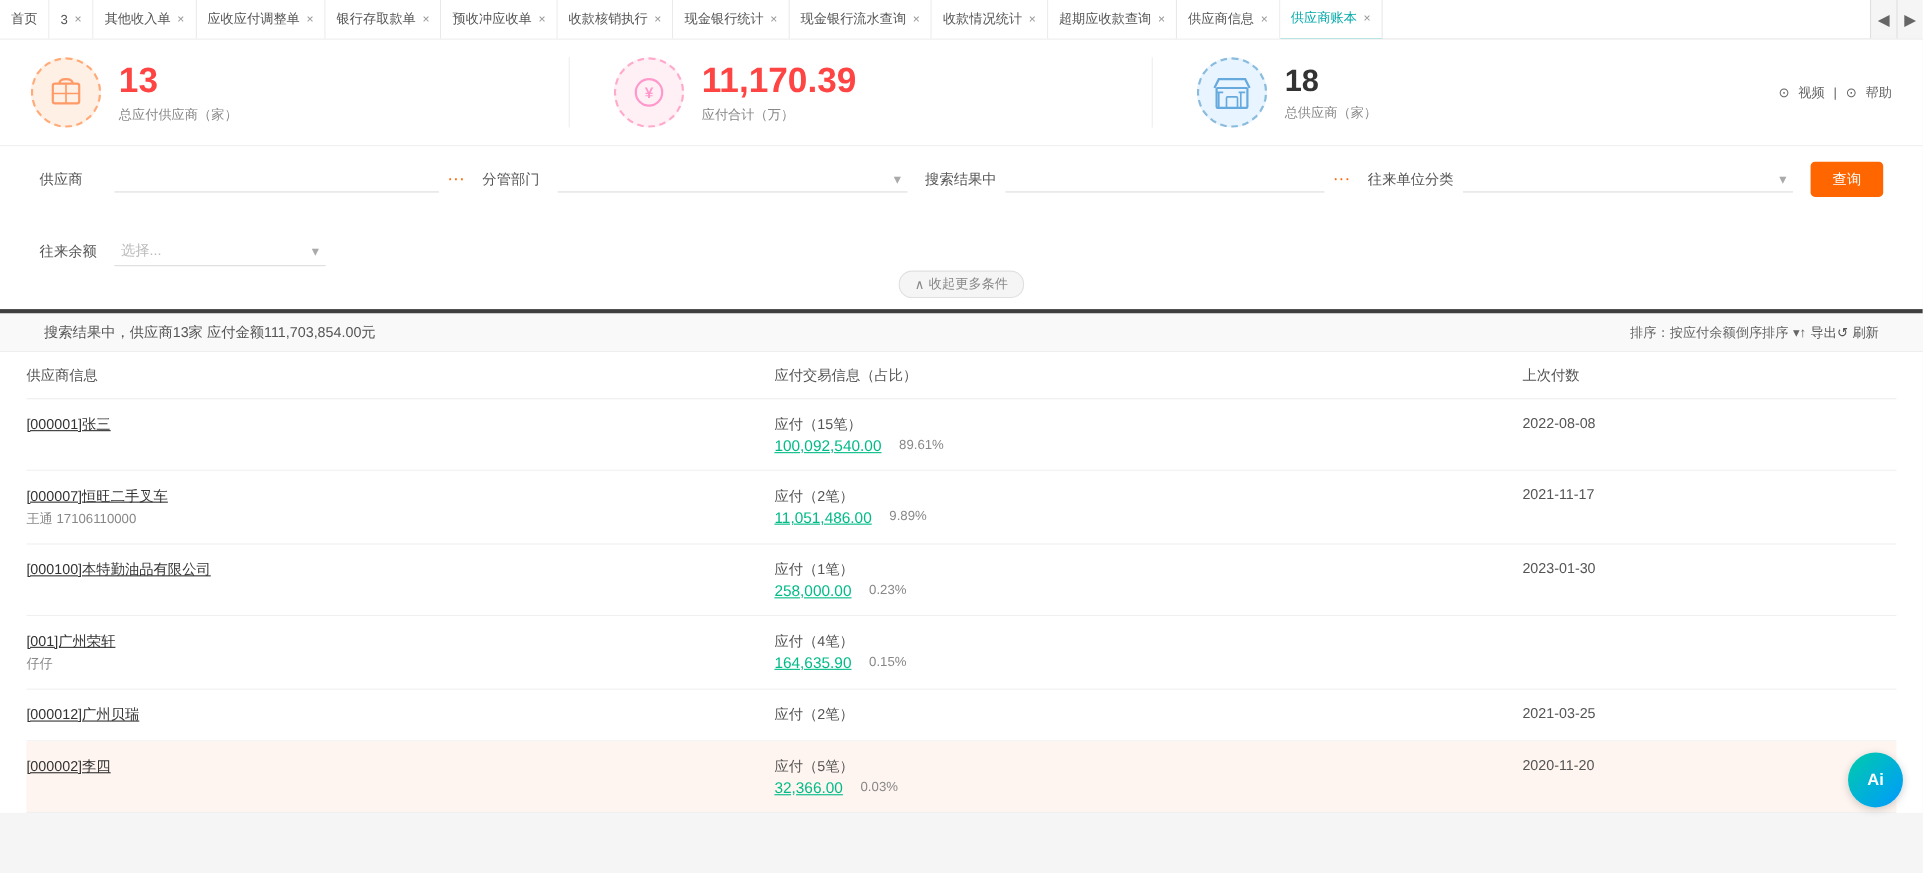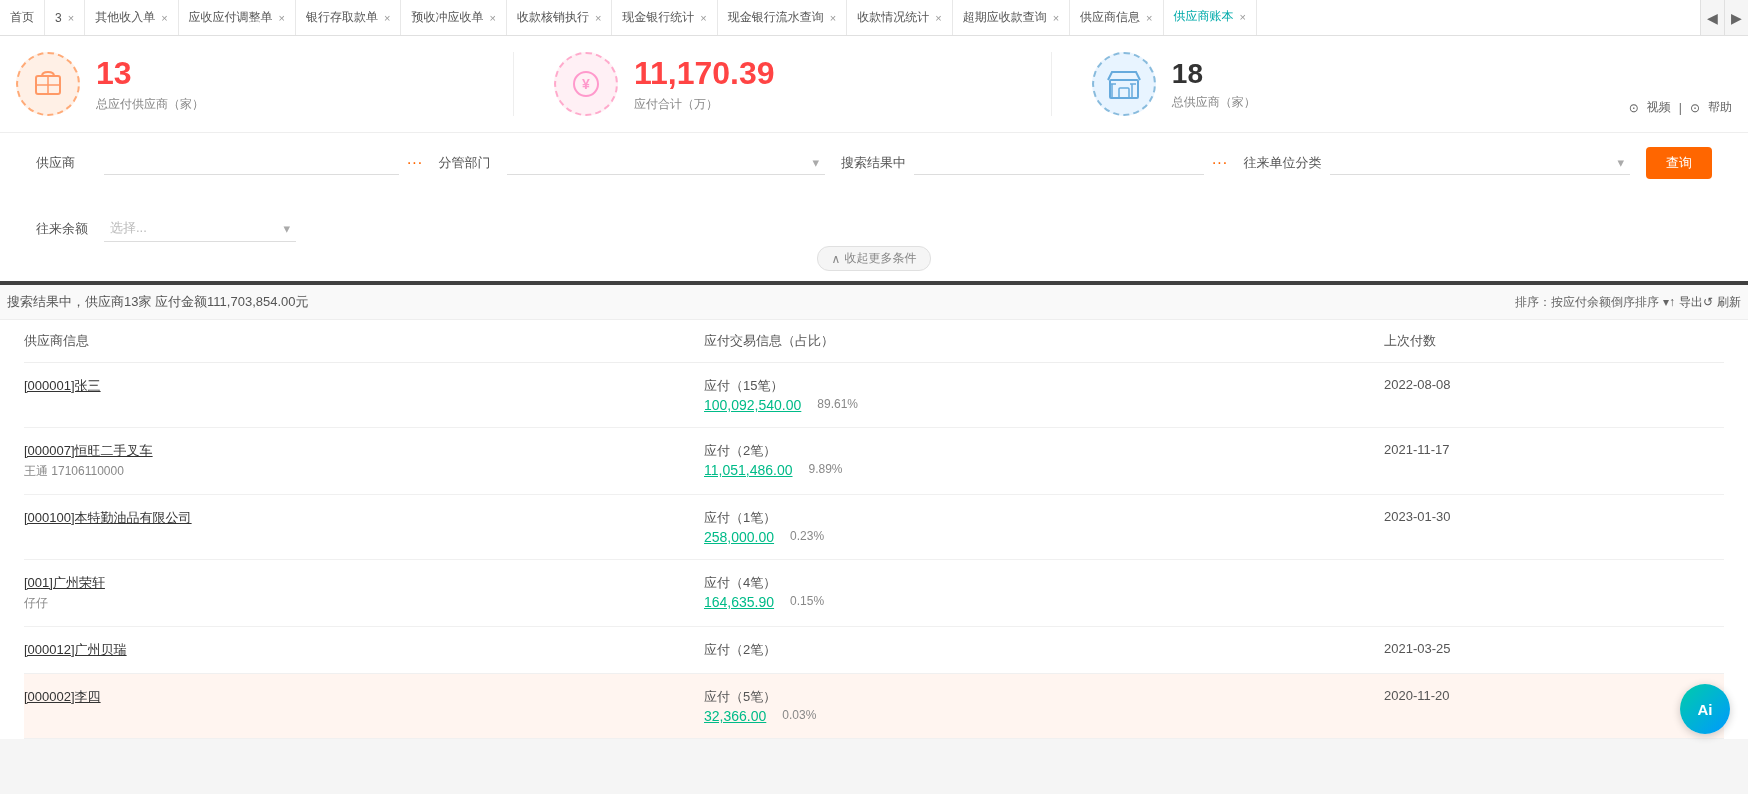--- a/index.html
+++ b/index.html
@@ -47,23 +47,23 @@
       background: #f5f5f5;
       border-left: 1px solid #e0e0e0;
       color: #666;
       font-size: 14px;
     }
 
     
     .stats-bar {
       display: flex;
       background: #fff;
-      padding: 16px 16px;
+      padding: 16px 28px;
       border-bottom: 1px solid #eee;
-      align-items: flex-end;
+      align-items: center;
     }
     .stat-block {
       display: flex;
       align-items: center;
       flex: 1;
       border-right: 1px solid #eee;
       padding-right: 40px;
       margin-right: 40px;
     }
     .stat-block:last-child { border-right: none; }
@@ -167,21 +167,21 @@
       display: flex;
       align-items: center;
       gap: 4px;
     }
 
     
     .result-bar {
       display: flex;
       align-items: center;
       background: #f9f9f9;
-      padding: 8px 7px;
+      padding: 8px 40px;
       border-bottom: 1px solid #eee;
       font-size: 13px;
       color: #555;
     }
     .result-bar .right-actions {
       margin-left: auto;
       display: flex;
       align-items: center;
       font-size: 12px;
       color: #666;

